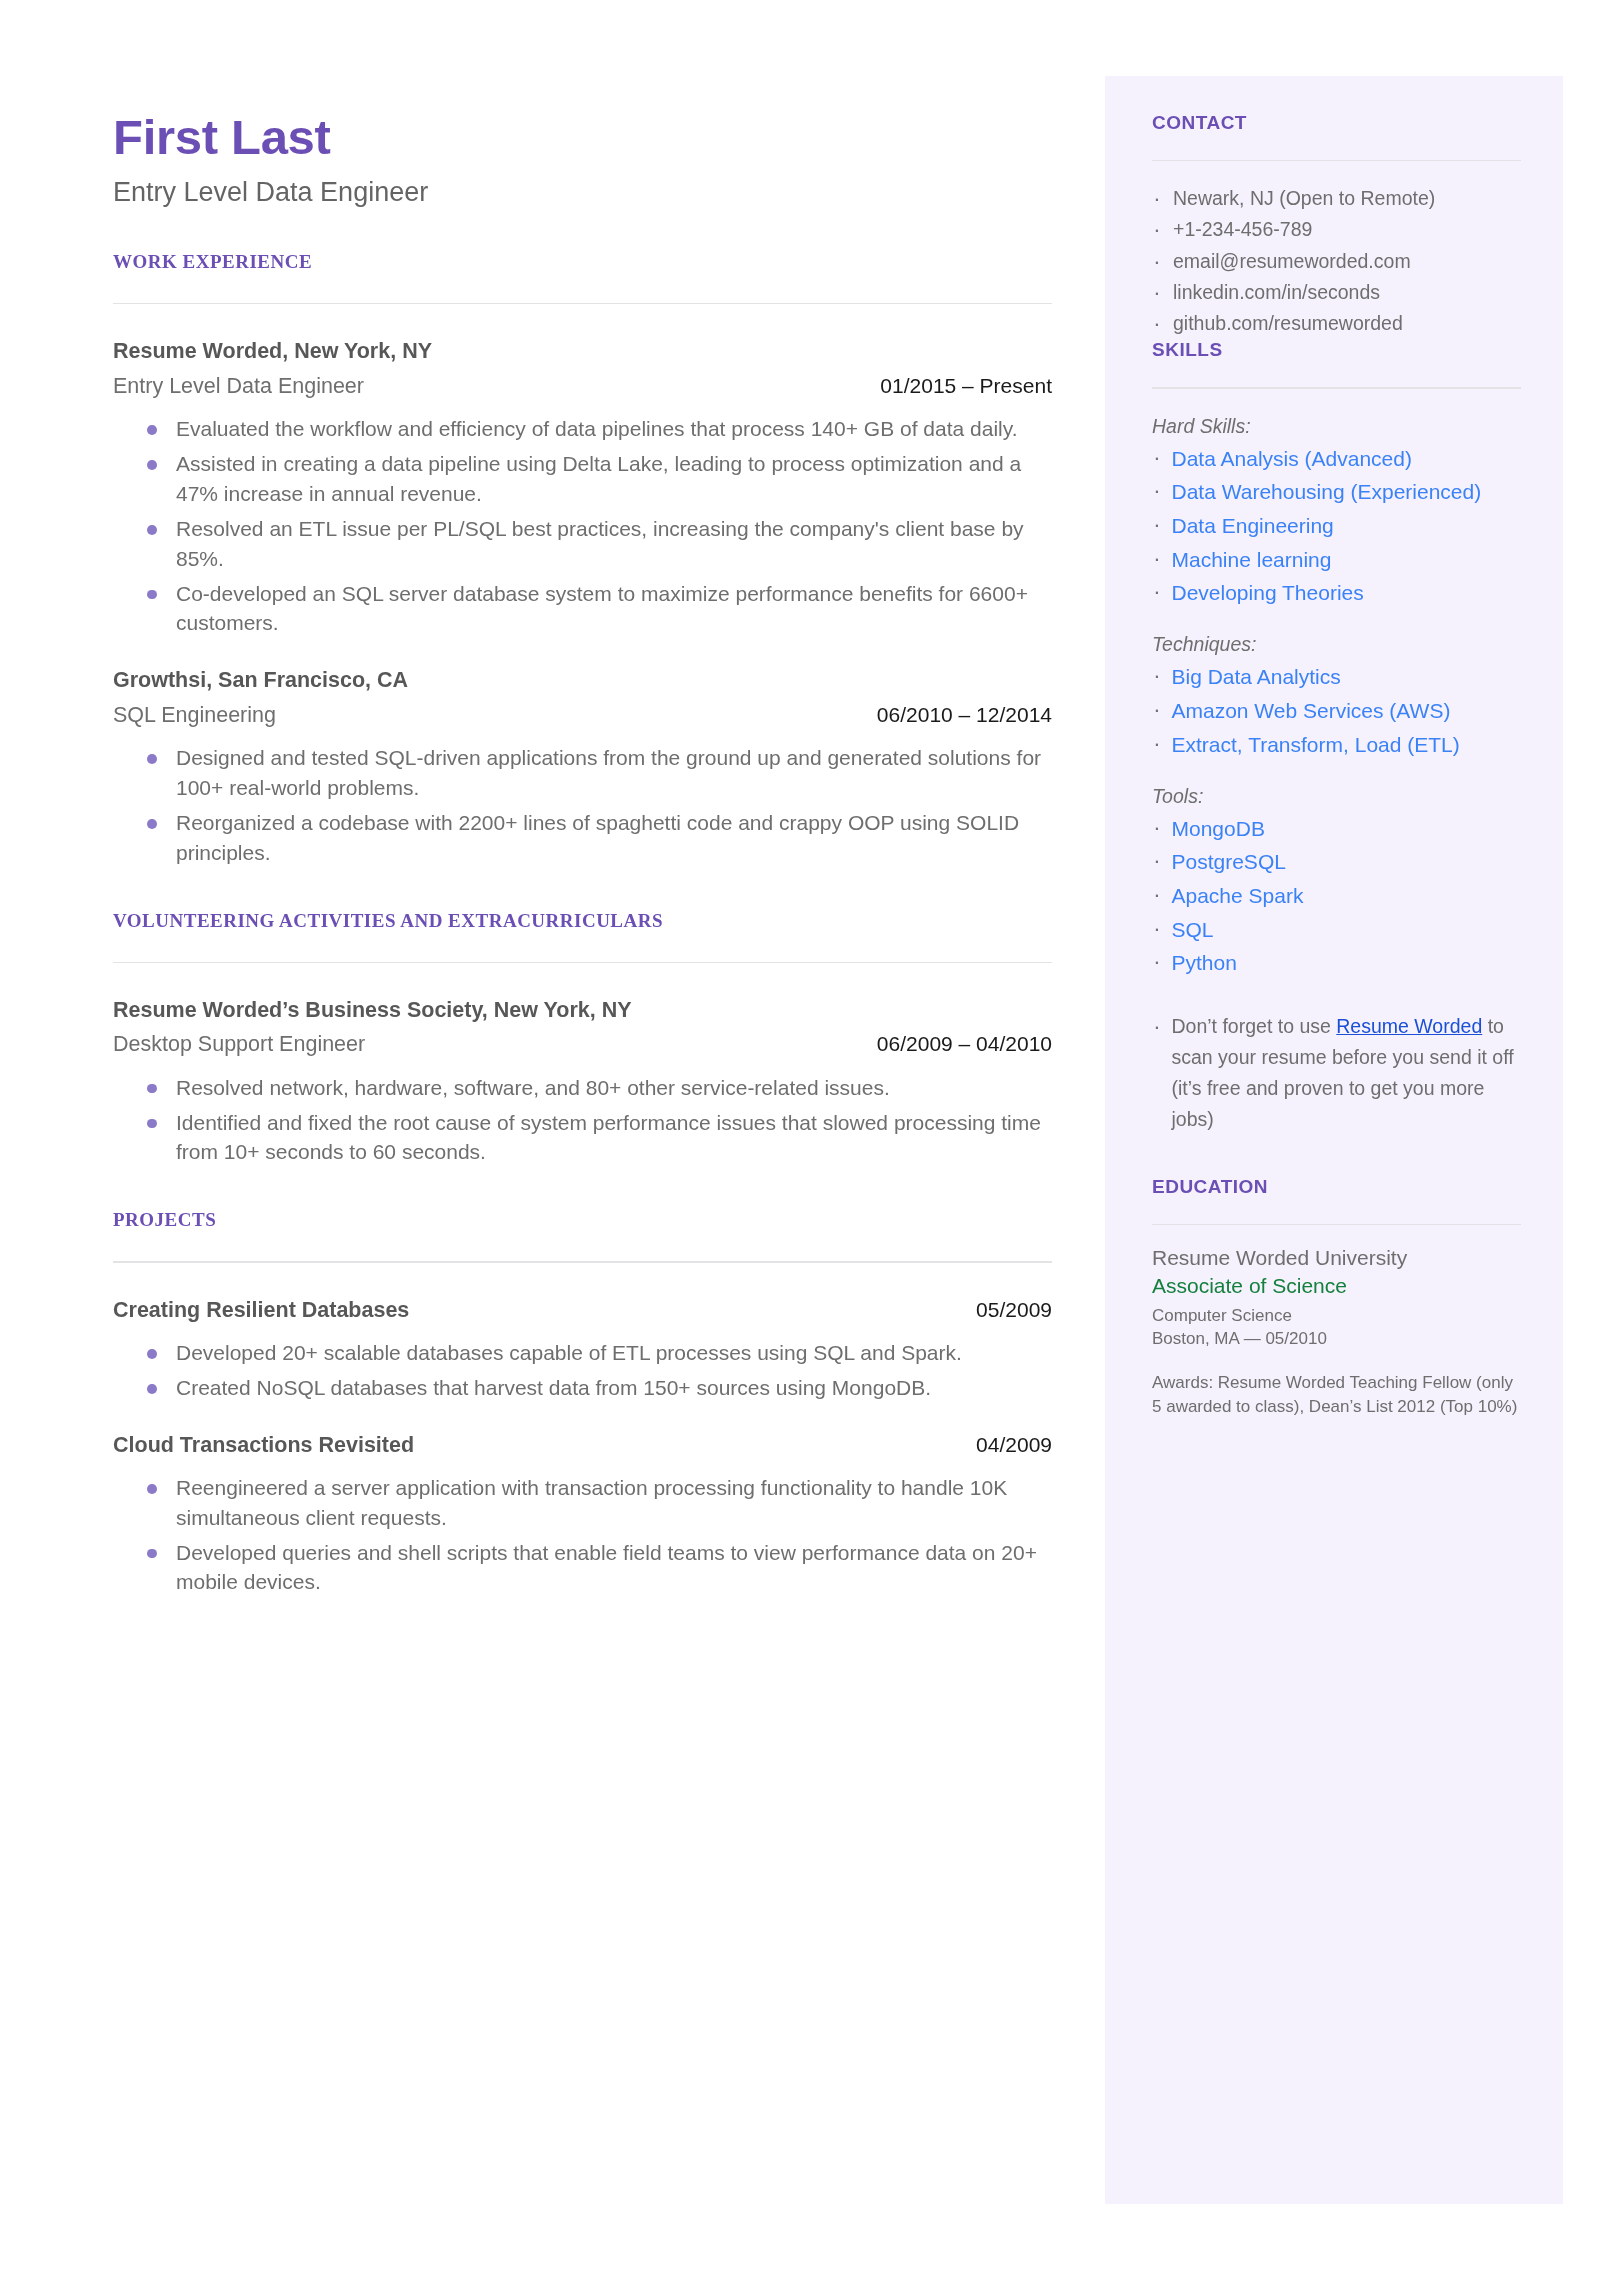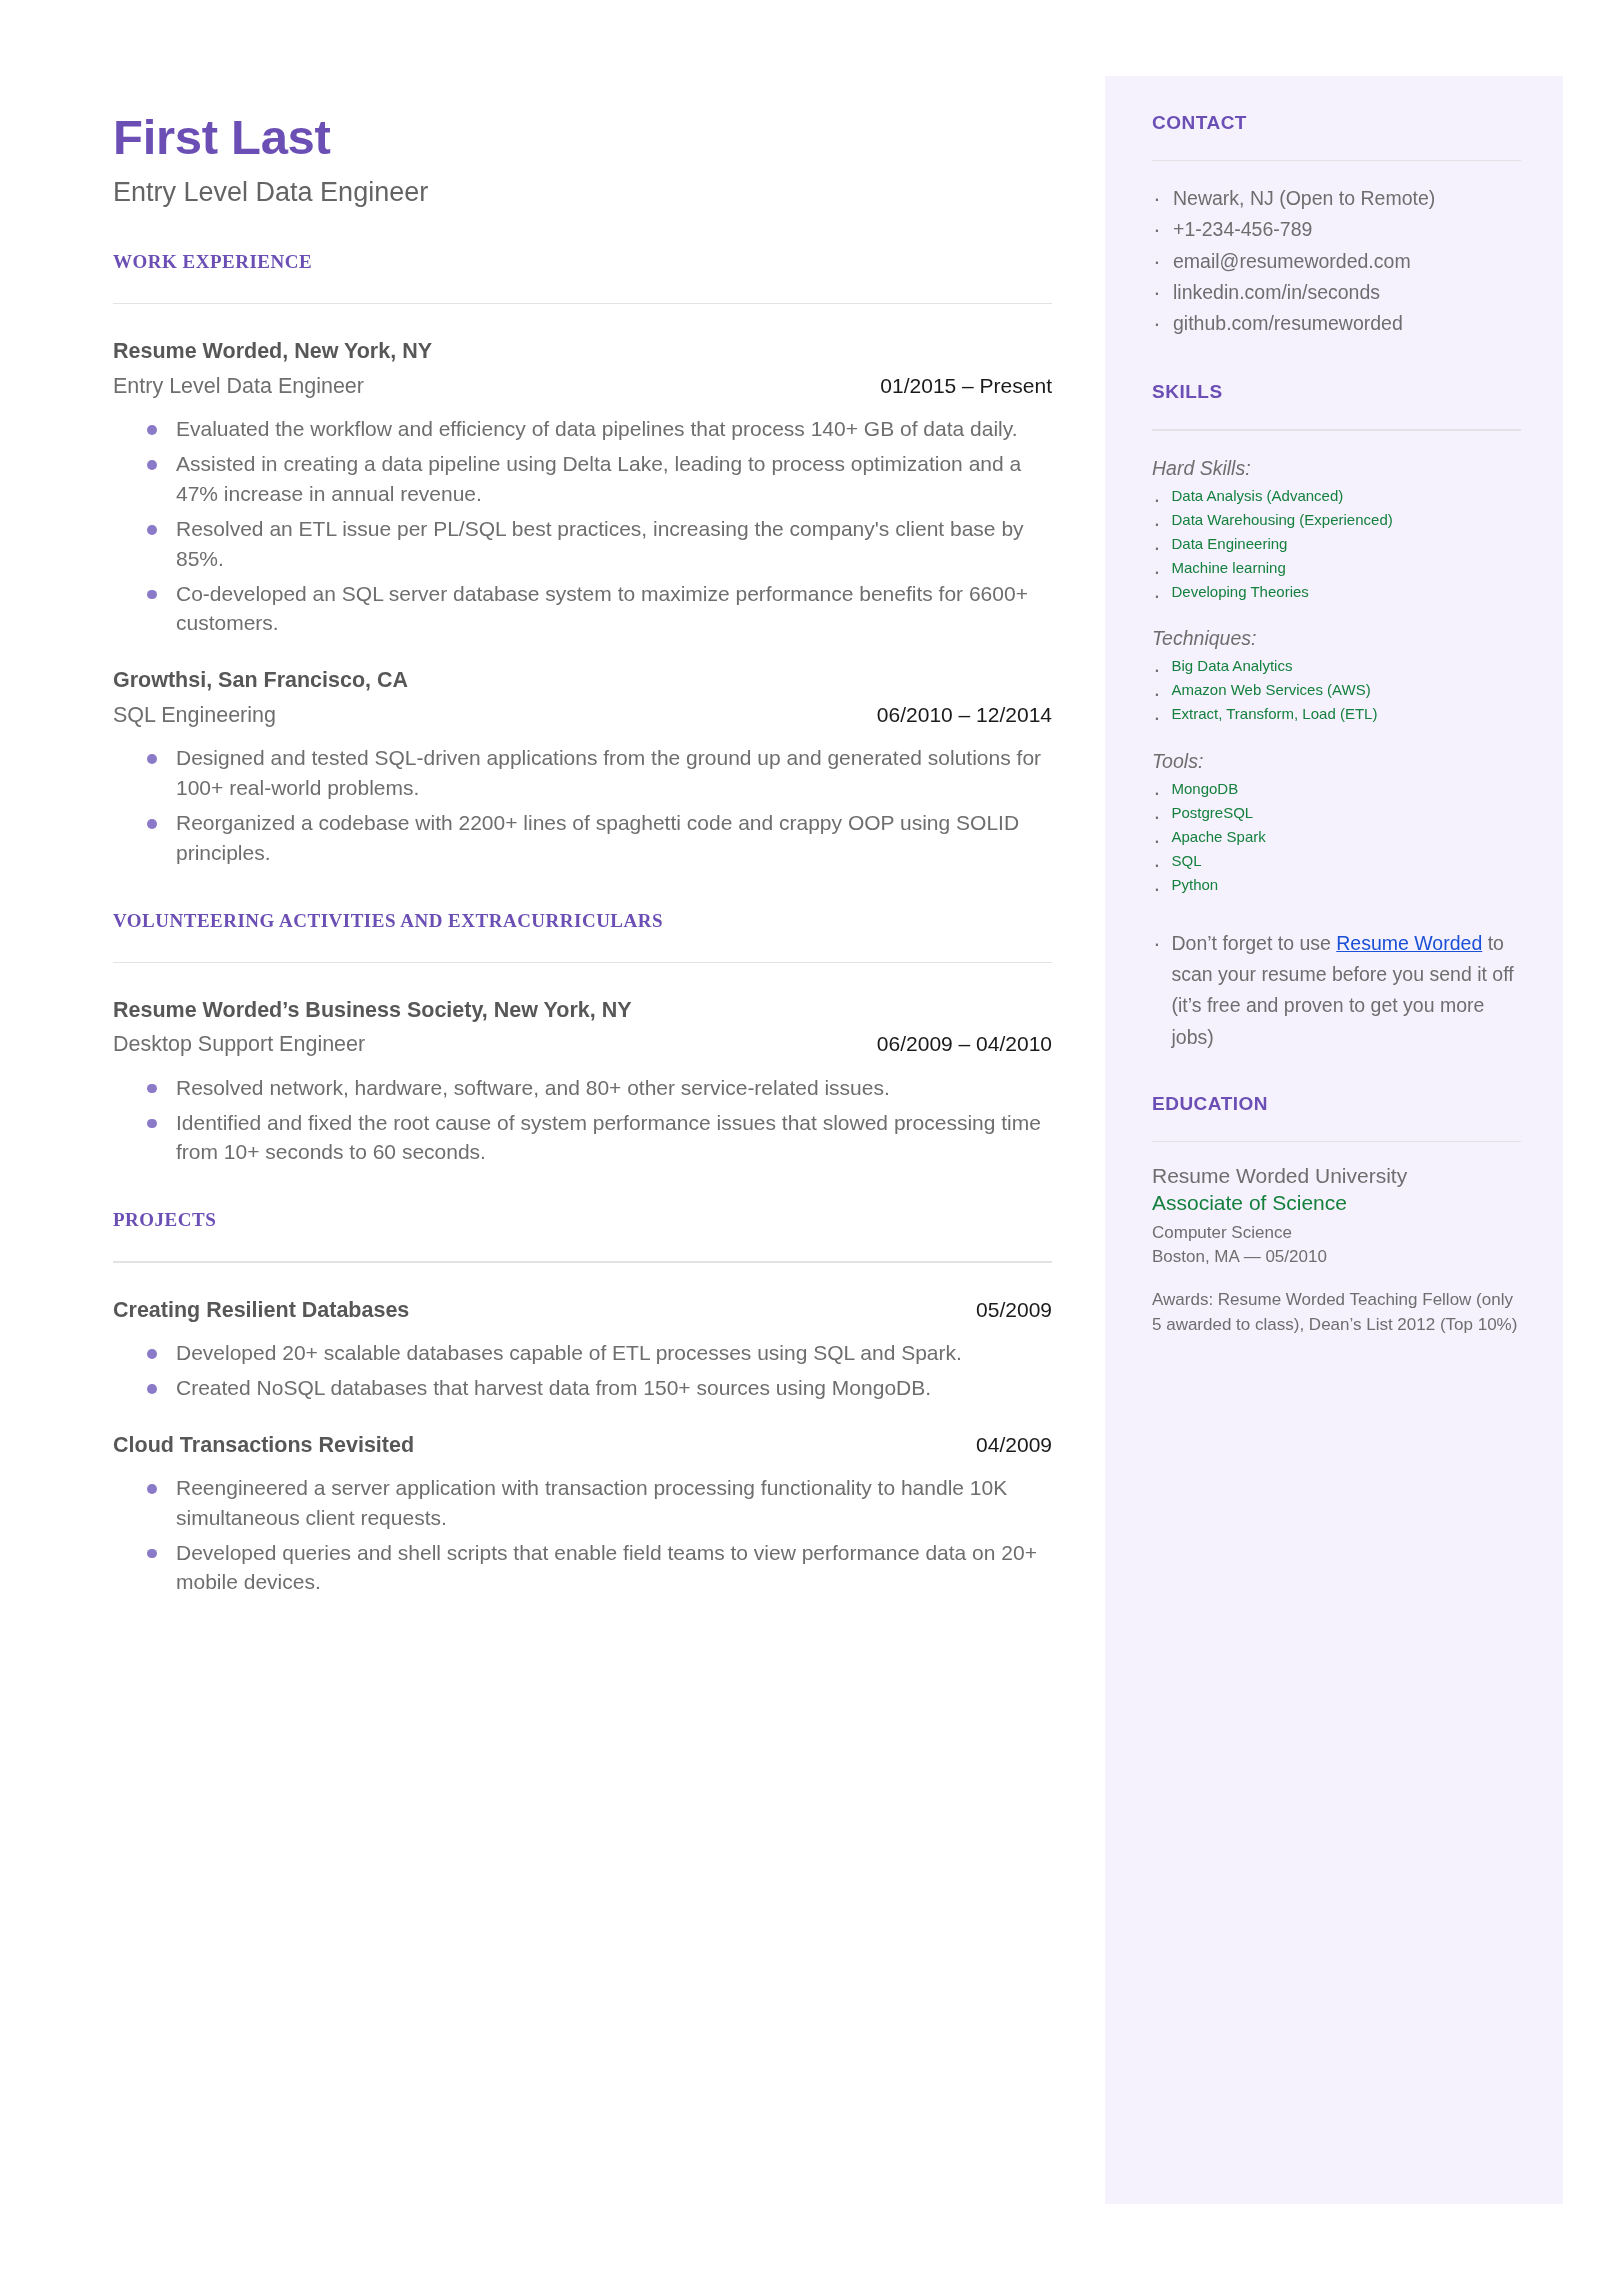--- a/index.html
+++ b/index.html
@@ -196,23 +196,23 @@
   .skill-group.first { margin-top: 22px; }
 
   ul.skill-list {
     list-style: none;
     margin-top: 0;
   }
 
   ul.skill-list li {
     position: relative;
     padding-left: 19.5px;
-    font-size: 15px;
+    font-size: 21px;
     line-height: 1.6;
-    color: #15803d;
+    color: #3b82f6;
   }
 
   ul.skill-list li::before {
     content: "\00B7";
     position: absolute;
     left: 1.3px;
     top: -2px;
     font-size: 22px;
     color: #6e6e6e;
   }
@@ -266,21 +266,21 @@
     line-height: 1.4;
   }
 
   .edu-awards {
     font-size: 17px;
     color: #6e6e6e;
     line-height: 1.45;
     margin-top: 19.5px;
   }
 
-  .sp-skills { margin-top: 42px; }
+  .sp-skills { }
   .sp-edu    { margin-top: 40px; }
   .sp-other  { margin-top: 40px; }
 </style>
 </head>
 <body>
 
 <div class="page">
 
   <div class="sidebar-band"></div>
 

